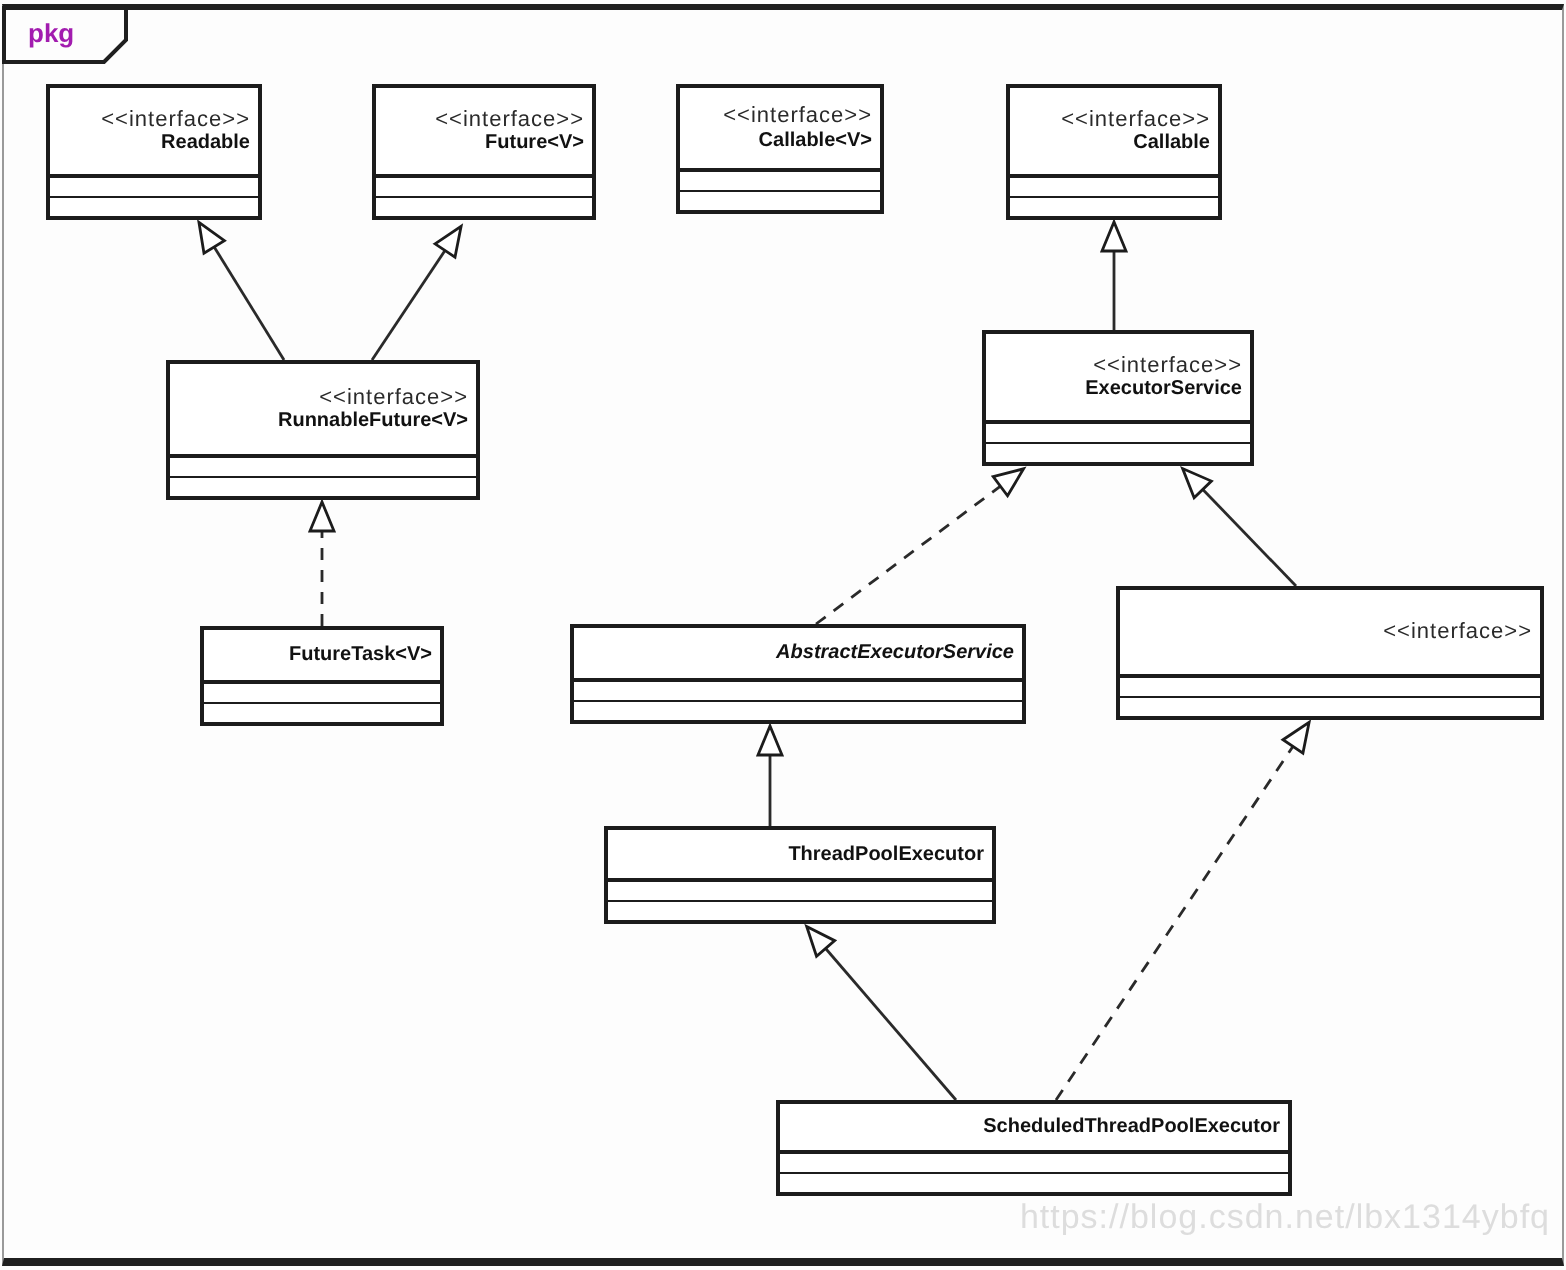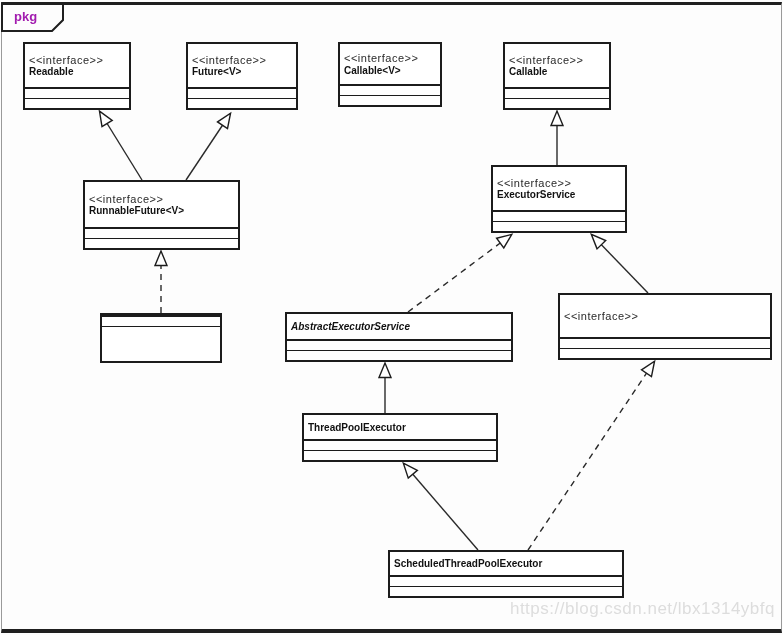--- a/index.html
+++ b/index.html
@@ -22,21 +22,21 @@
     position:absolute;
     box-sizing:border-box;
     border:2px solid #1c1c1c;
     background:#ffffff;
     display:flex;flex-direction:column;
     z-index:2;
   }
   .name-compartment{
     flex:1;
     display:flex;flex-direction:column;
-    align-items:flex-start;justify-content:center;
+    align-items:flex-end;justify-content:center;
     gap:0;
     padding:2px 4px;
   }
   .stereotype{
     font-size:11px;color:#2a2a2a;letter-spacing:0.5px;
     line-height:1.1;
   }
   .class-name{
     font-size:10px;font-weight:bold;color:#111;
     line-height:1.1;white-space:nowrap;
@@ -130,20 +130,23 @@
   <div class="uml-class" style="left:83px;top:180px;width:157px;height:70px">
     <div class="name-compartment">
       <div class="stereotype">&lt;&lt;interface&gt;&gt;</div>
       <div class="class-name">RunnableFuture&lt;V&gt;</div>
     </div>
     <div class="compartment"></div>
     <div class="compartment second"></div>
   </div>
 
   <div class="uml-class" style="left:100px;top:313px;width:122px;height:50px">
+    <div class="name-compartment">
+      <div class="class-name">FutureTask&lt;V&gt;</div>
+    </div>
     <div class="compartment"></div>
     <div class="compartment second"></div>
   </div>
 
   <div class="uml-class" style="left:491px;top:165px;width:136px;height:68px">
     <div class="name-compartment">
       <div class="stereotype">&lt;&lt;interface&gt;&gt;</div>
       <div class="class-name">ExecutorService</div>
     </div>
     <div class="compartment"></div>
@@ -167,21 +170,21 @@
   </div>
 
   <div class="uml-class" style="left:302px;top:413px;width:196px;height:49px">
     <div class="name-compartment">
       <div class="class-name">ThreadPoolExecutor</div>
     </div>
     <div class="compartment"></div>
     <div class="compartment second"></div>
   </div>
 
-  <div class="uml-class" style="left:388px;top:550px;width:236px;height:48px">
+  <div class="uml-class" style="left:388px;top:550px;width:258px;height:48px">
     <div class="name-compartment">
       <div class="class-name">ScheduledThreadPoolExecutor</div>
     </div>
     <div class="compartment"></div>
     <div class="compartment second"></div>
   </div>
 
   <div id="watermark">https://blog.csdn.net/lbx1314ybfq</div>
 
 </div>

